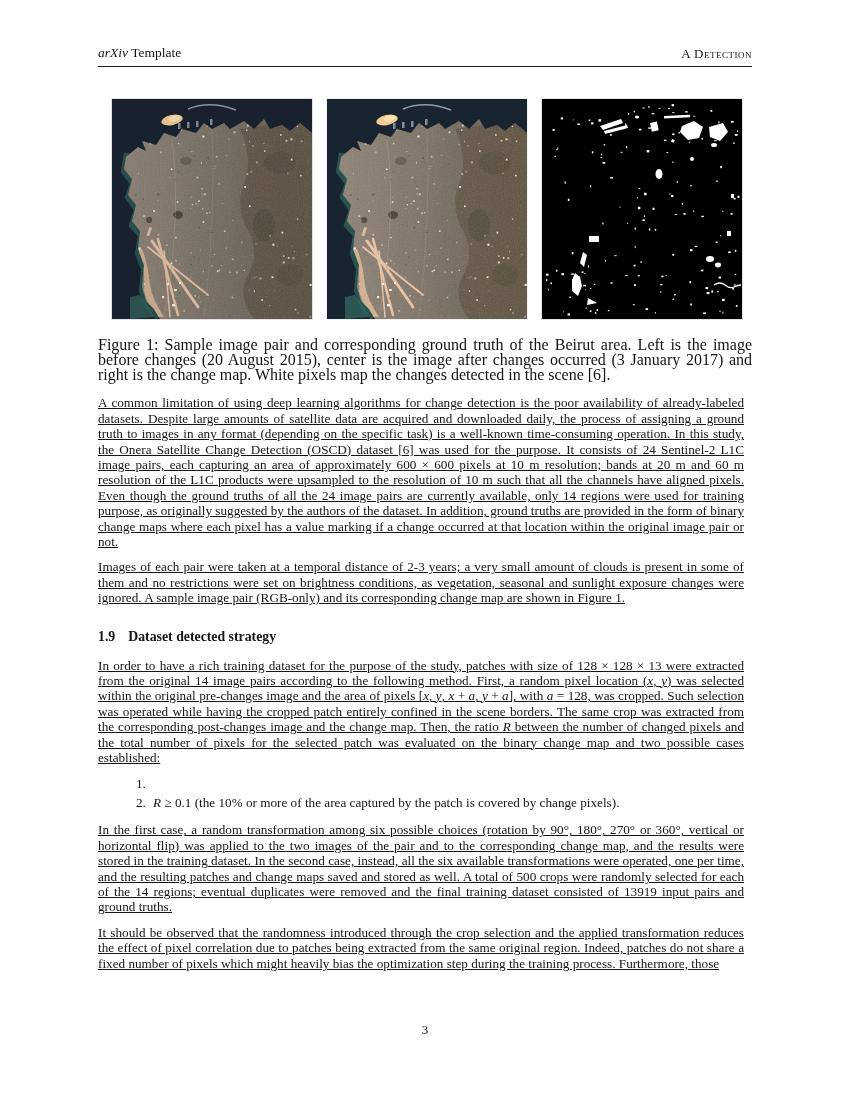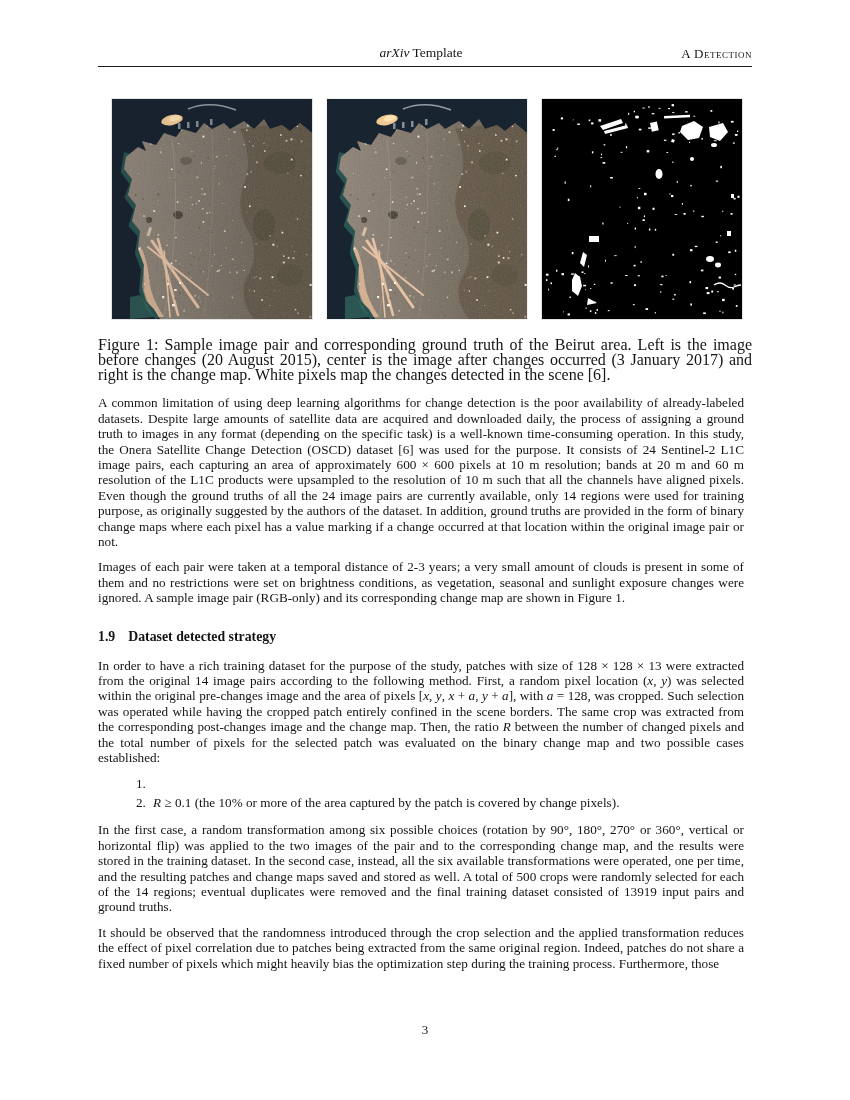--- a/index.html
+++ b/index.html
@@ -2,33 +2,33 @@
 <html><head>
 <meta charset="utf-8">
 <style>
   html,body{margin:0;padding:0;background:#ffffff;}
   .page{position:relative;width:850px;height:1100px;background:#ffffff;overflow:hidden;
         font-family:"Liberation Serif","DejaVu Serif",serif;color:#141414;}
   .content{position:absolute;left:98px;top:45px;width:654px;}
 
   
   .hdr{position:relative;height:18px;border-bottom:1.3px solid #1b1b1b;padding-bottom:3px;}
-  .hdr-center{position:absolute;left:0;right:8px;text-align:center;font-size:13.5px;}
+  .hdr-center{position:absolute;left:0;right:8px;font-size:13.5px;}
   .hdr-right{position:absolute;right:0;top:1px;font-size:13px;font-variant:small-caps;letter-spacing:.5px;}
   .it{font-style:italic;}
 
   
   .fig-row{display:flex;gap:13px;margin:31px 0 0 13px;}
   .fig-img{width:200px;height:220px;border:1px solid #e2e2e2;background:#fff;display:block;}
   .caption{margin-top:17px;font-size:16px;line-height:15.1px;text-align:justify;}
 
   
   .sec-h{margin-top:23px;font-size:13.8px;font-weight:bold;}
   .sec-h .num{margin-right:13px;}
-  p.body{margin:10px 8px 0 0;font-size:13.2px;line-height:15.4px;text-align:justify;}
+  p.body{margin:10px 8px 0 0;font-size:13.2px;line-height:15.4px;text-align:justify;text-decoration:underline;}
   p.body.first{margin-top:13px;}
 
   
   .olist{margin:9px 0 0 0;}
   .oli{display:flex;font-size:13.2px;line-height:19px;padding-left:38px;}
   .oli .mk{width:15px;flex:none;}
   .oli .tx{padding-left:2px;}
 
   .pageno{position:absolute;left:0;right:0;top:1022px;text-align:center;font-size:13px;}
 </style>

